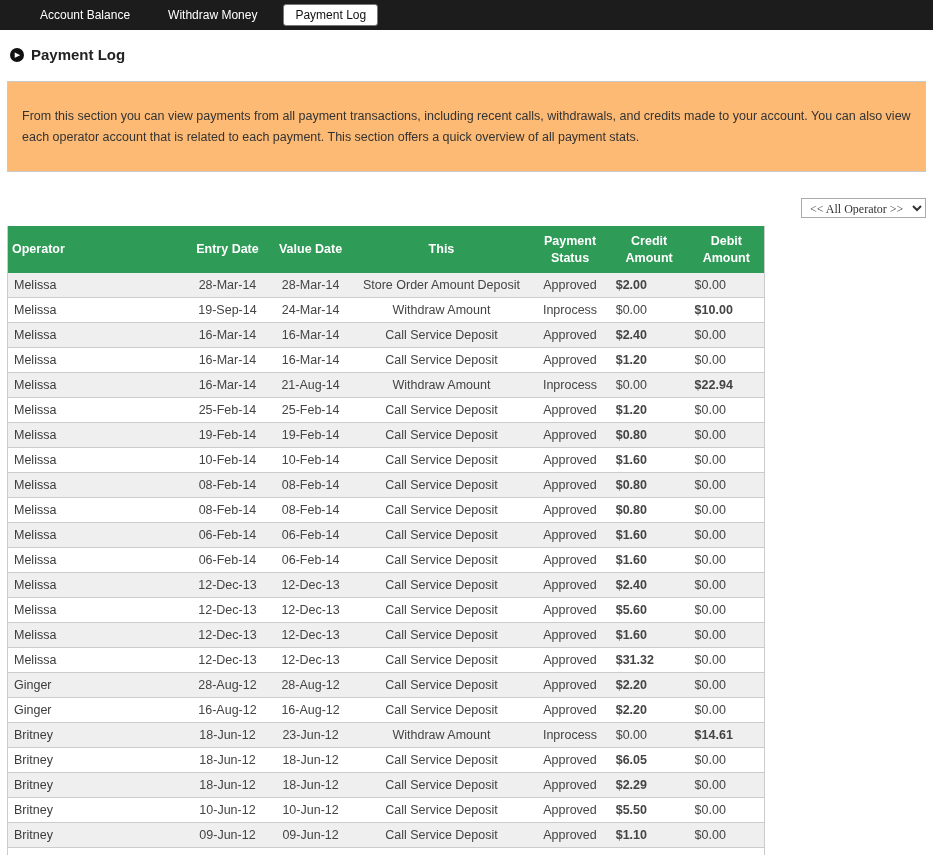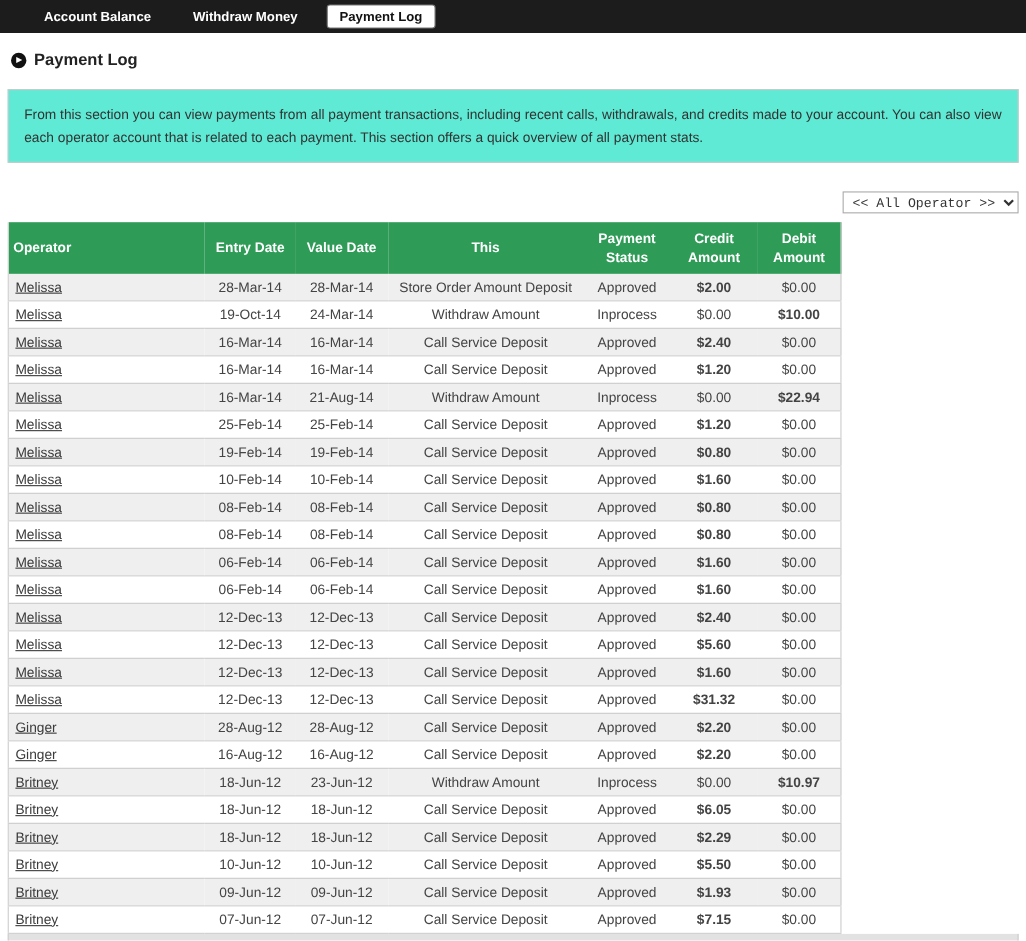--- a/index.html
+++ b/index.html
@@ -10,21 +10,21 @@
     font-family:"Liberation Sans", sans-serif;
     color:#333;
   }
   
   .topnav {
     height:30px; background:#1c1c1c;
     display:flex; align-items:center;
     padding-left:28px;
   }
   .topnav .tab {
-    color:#fff; font-weight:bold; font-size:12px;
+    color:#fff; font-weight:normal; font-size:12px;
     padding:4px 12px; margin-right:14px; cursor:pointer;
     white-space:nowrap;
   }
   .topnav .tab.active {
     background:#fff; color:#111;
     border:1px solid #777; border-radius:3px;
     padding:3px 11px;
   }
   
   .title-row {
@@ -34,31 +34,31 @@
   .title-icon {
     width:14px; height:14px; border-radius:50%;
     background:#111; color:#fff;
     display:inline-flex; align-items:center; justify-content:center;
     font-size:7px; line-height:1; margin-right:7px; padding-left:1px;
   }
   .page-title { font-size:15px; font-weight:bold; color:#222; }
   
   .desc-box {
     margin:18px 7px 0 7px;
-    border:1px solid #c9c9c9; background:#5eead4;
-    padding:12px 14px;
+    border:1px solid #c9c9c9; background:#fdba74;
+    padding:24px 14px;
     font-size:12.5px; color:#333; line-height:1.65;
   }
   
   .filter-row {
     margin:26px 7px 8px 7px;
     text-align:right;
   }
   .filter-row select {
-    font-family:Liberation Mono, monospace;
+    font-family:Liberation Serif, serif;
     font-size:12px; color:#333;
     border:1px solid #aaa; background:#fff;
     padding:2px 4px; height:20px;
   }
   
   table.payments {
     width:758px; margin:0 7px;
     border-collapse:collapse;
     font-size:12.5px;
     border-left:1px solid #ccc; border-right:1px solid #ccc;
@@ -71,23 +71,23 @@
   table.payments th.c-op { text-align:left; padding-left:4px; }
   table.payments td {
     padding:5px 6px;
     border-bottom:1px solid #ccc;
     color:#444; background:#fff;
     white-space:nowrap;
   }
   table.payments tr:nth-child(odd) td { background:#efefef; }
   td.c-op { text-align:left; padding-left:4px; }
   td.c-center { text-align:center; }
-  td.c-right { text-align:center; padding-right:8px; }
+  td.c-right { text-align:left; padding-right:8px; }
   td.bold { font-weight:bold; color:#222; }
-  a.op-link { color:#3b3b3b; text-decoration:underline; cursor:pointer; }
+  a.op-link { color:#3b3b3b; cursor:pointer; }
   
   .bottom-strip {
     margin:0 7px; width:919px; height:7px;
     background:#e2e2e2;
     border-left:1px solid #ccc; border-right:1px solid #ccc;
   }
 </style>
 </head>
 <body>
 
@@ -136,21 +136,21 @@
         <td class="c-op"><a class="op-link">Melissa</a></td>
         <td class="c-center">28-Mar-14</td>
         <td class="c-center">28-Mar-14</td>
         <td class="c-center">Store Order Amount Deposit</td>
         <td class="c-center">Approved</td>
         <td class="c-right bold">$2.00</td>
         <td class="c-right">$0.00</td>
       </tr>
       <tr>
         <td class="c-op"><a class="op-link">Melissa</a></td>
-        <td class="c-center">19-Oct-14</td>
+        <td class="c-center">19-Sep-14</td>
         <td class="c-center">24-Mar-14</td>
         <td class="c-center">Withdraw Amount</td>
         <td class="c-center">Inprocess</td>
         <td class="c-right">$0.00</td>
         <td class="c-right bold">$10.00</td>
       </tr>
       <tr>
         <td class="c-op"><a class="op-link">Melissa</a></td>
         <td class="c-center">16-Mar-14</td>
         <td class="c-center">16-Mar-14</td>
@@ -294,21 +294,21 @@
         <td class="c-right bold">$2.20</td>
         <td class="c-right">$0.00</td>
       </tr>
       <tr>
         <td class="c-op"><a class="op-link">Britney</a></td>
         <td class="c-center">18-Jun-12</td>
         <td class="c-center">23-Jun-12</td>
         <td class="c-center">Withdraw Amount</td>
         <td class="c-center">Inprocess</td>
         <td class="c-right">$0.00</td>
-        <td class="c-right bold">$10.97</td>
+        <td class="c-right bold">$14.61</td>
       </tr>
       <tr>
         <td class="c-op"><a class="op-link">Britney</a></td>
         <td class="c-center">18-Jun-12</td>
         <td class="c-center">18-Jun-12</td>
         <td class="c-center">Call Service Deposit</td>
         <td class="c-center">Approved</td>
         <td class="c-right bold">$6.05</td>
         <td class="c-right">$0.00</td>
       </tr>
@@ -329,21 +329,21 @@
         <td class="c-center">Approved</td>
         <td class="c-right bold">$5.50</td>
         <td class="c-right">$0.00</td>
       </tr>
       <tr>
         <td class="c-op"><a class="op-link">Britney</a></td>
         <td class="c-center">09-Jun-12</td>
         <td class="c-center">09-Jun-12</td>
         <td class="c-center">Call Service Deposit</td>
         <td class="c-center">Approved</td>
-        <td class="c-right bold">$1.93</td>
+        <td class="c-right bold">$1.10</td>
         <td class="c-right">$0.00</td>
       </tr>
       <tr>
         <td class="c-op"><a class="op-link">Britney</a></td>
         <td class="c-center">07-Jun-12</td>
         <td class="c-center">07-Jun-12</td>
         <td class="c-center">Call Service Deposit</td>
         <td class="c-center">Approved</td>
         <td class="c-right bold">$7.15</td>
         <td class="c-right">$0.00</td>

